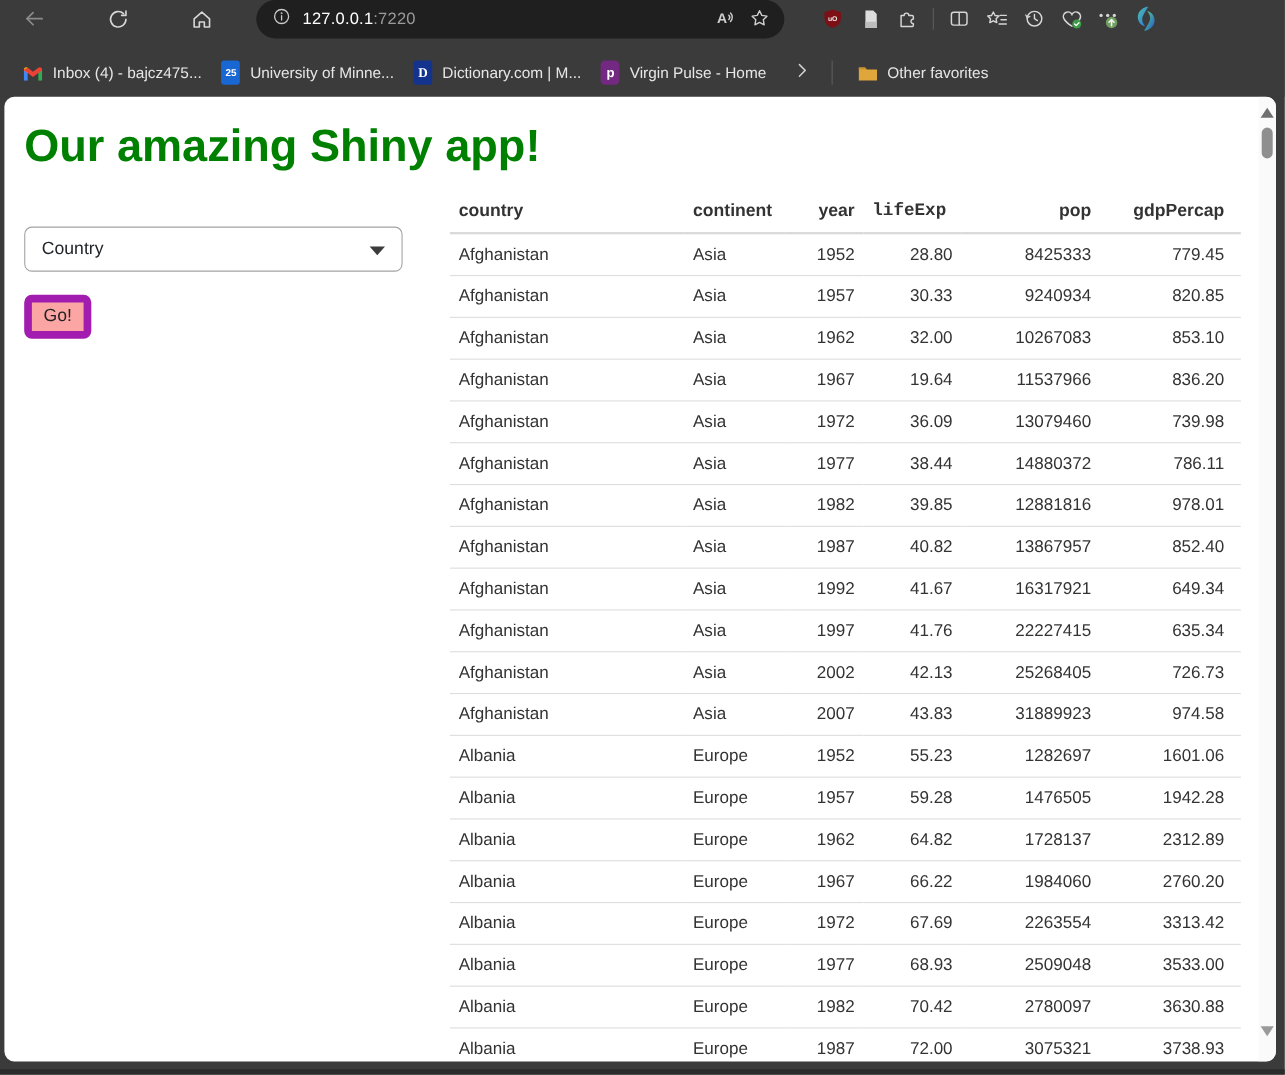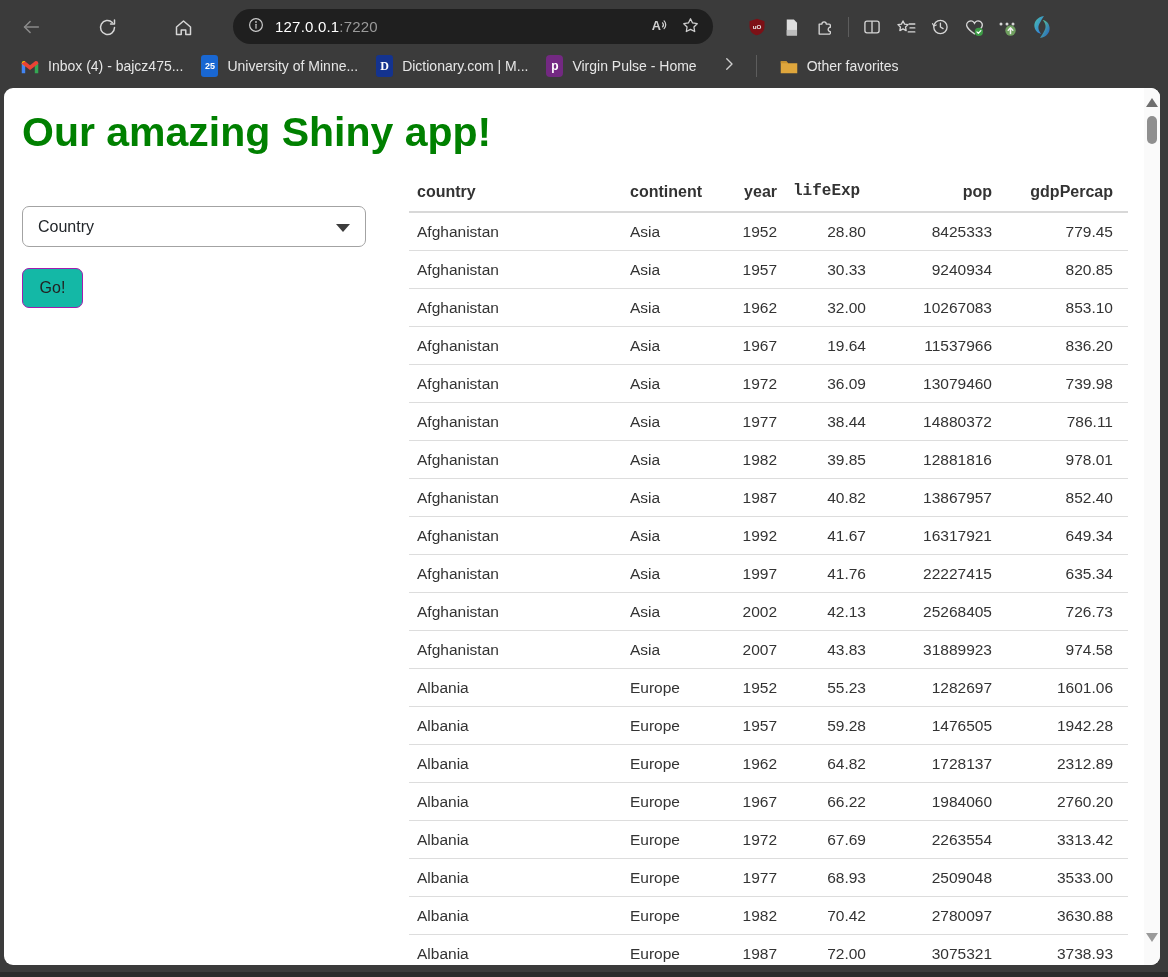--- a/index.html
+++ b/index.html
@@ -5,21 +5,21 @@
   * { margin:0; padding:0; box-sizing:border-box; }
   html,body { width:1168px; height:977px; overflow:hidden; }
   body {
     font-family:"Liberation Sans", sans-serif;
     background:#3b3b3b;
     position:relative;
   }
   
   .toolbar {
     position:absolute; left:0; top:0; width:1168px; height:44px;
-    background:#3b3b3b; display:flex; align-items:flex-end;gap:21px;
+    background:#3b3b3b; display:flex; align-items:flex-start;gap:21px;
   }
   .tb-btn {
     width:34px; height:34px; border-radius:6px; display:flex;
     align-items:center; justify-content:center; flex:0 0 auto;
     background:transparent; border:none; cursor:pointer;
   }
   .tb-btn svg { display:block; }
   #btn-back { margin-left:14px; }
   #btn-refresh { margin-left:21px; }
   #btn-home { margin-left:21px; }
@@ -74,21 +74,21 @@
     display:flex; align-items:center; cursor:pointer;
   }
   .select-value { margin-left:15px; font-size:16px; color:#212529; }
   .select-caret {
     position:absolute; right:15px; top:17px; width:0; height:0;
     border-left:7px solid transparent; border-right:7px solid transparent;
     border-top:8px solid #3c3c3c;
   }
   .go-button {
     position:absolute; left:18px; top:180px; width:61px; height:40px;
-    border:1px solid #a21caf; border-radius:7px; background:#14b8a6;
+    border:7px solid #a21caf; border-radius:7px; background:#fca5a5;
     font-size:16px; color:#222; cursor:pointer; font-family:"Liberation Sans", sans-serif;
   }
   
   .table-wrap { position:absolute; left:405px; top:84px; }
   table.data { border-collapse:collapse; table-layout:fixed; width:719px; }
   col.c0{width:213px} col.c1{width:92px} col.c2{width:71px} col.c3{width:89px} col.c4{width:126px} col.c5{width:128px}
   table.data th {
     font-size:16px; font-weight:bold; color:#333;
     padding:9px 8px; line-height:21px; border-bottom:2px solid #d8d8d8;
   }

